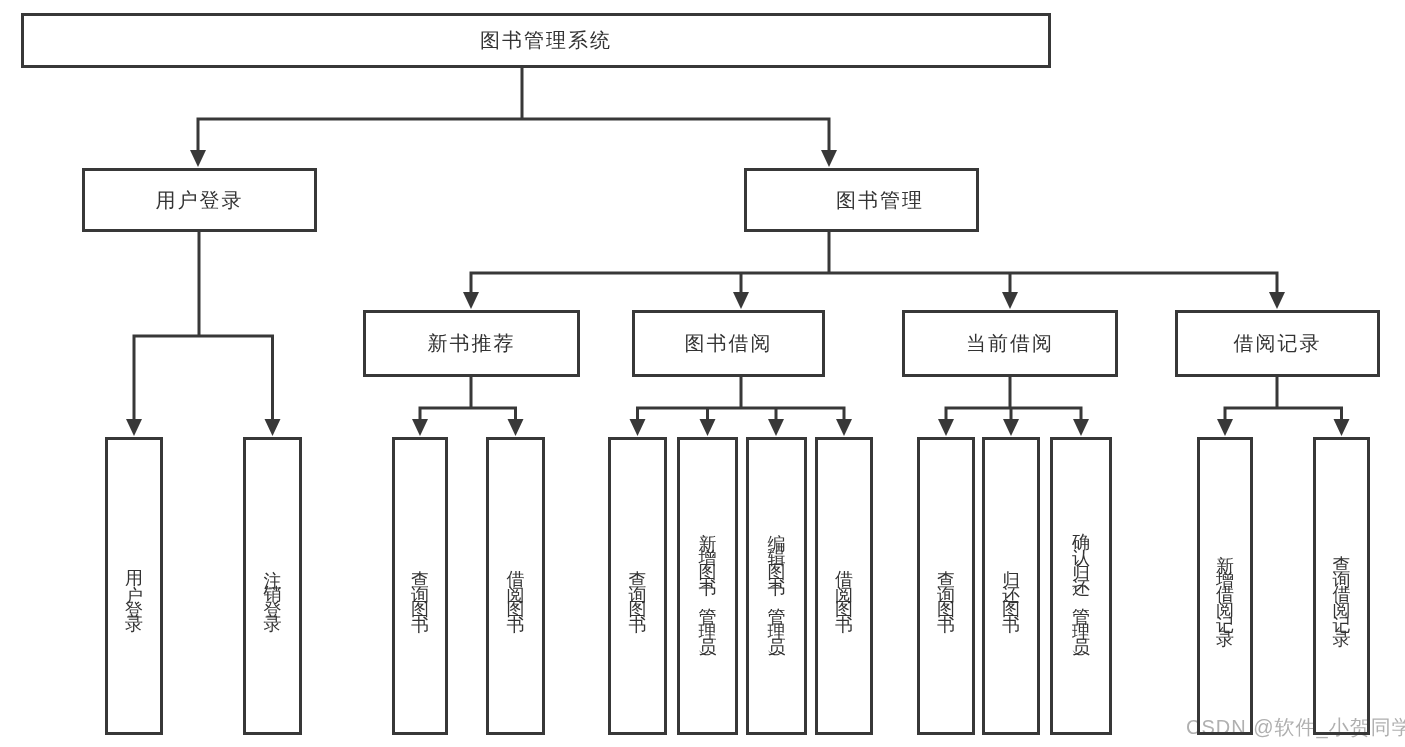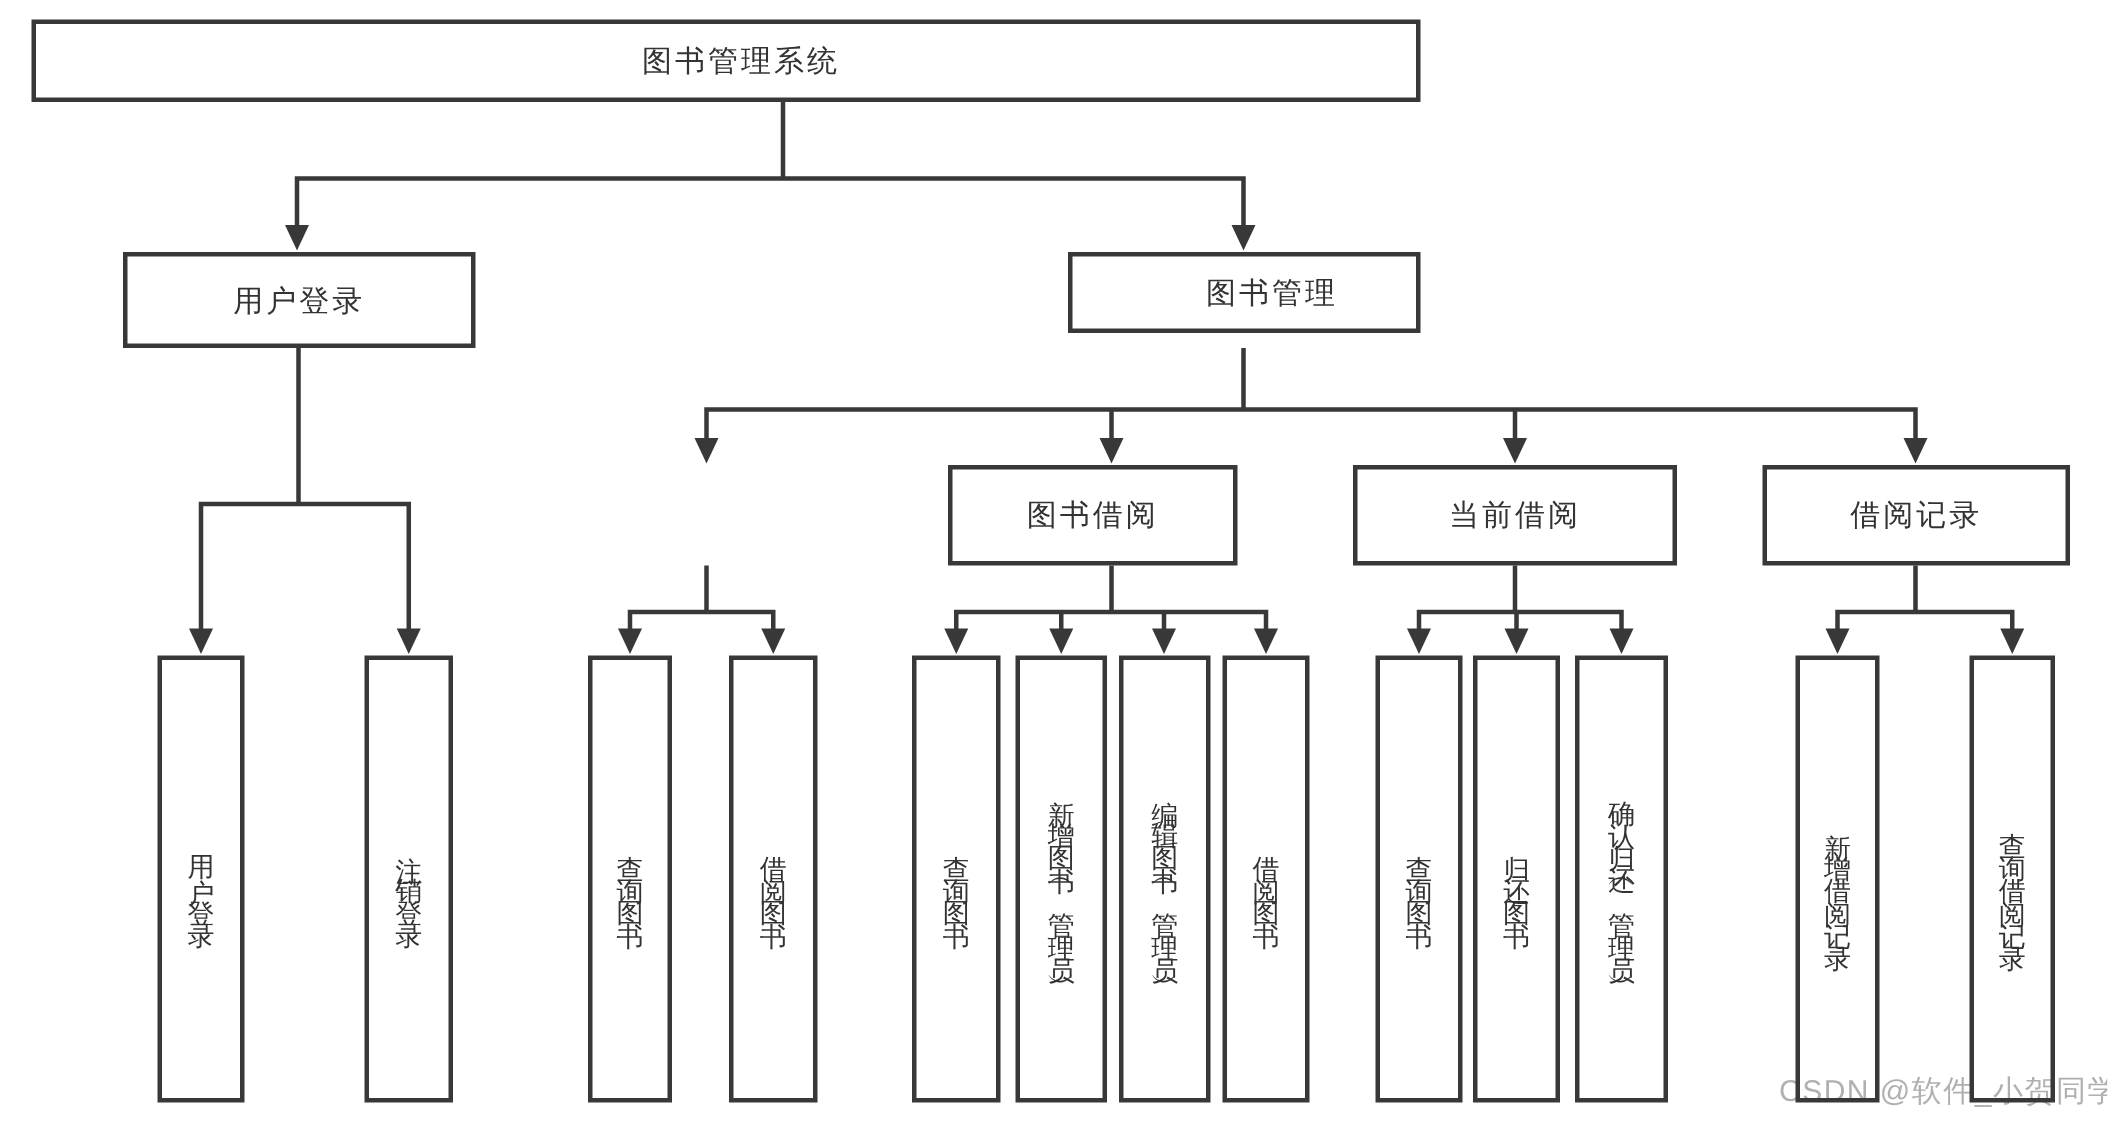--- a/index.html
+++ b/index.html
@@ -83,25 +83,26 @@
       <polygon points="938,419 954,419 946,436"></polygon>
       <polygon points="1003,419 1019,419 1011,436"></polygon>
       <polygon points="1073,419 1089,419 1081,436"></polygon>
       <polygon points="1217,419 1233,419 1225,436"></polygon>
       <polygon points="1333.5,419 1349.5,419 1341.5,436"></polygon>
     </g>
   </svg>
 
   <div class="watermark">CSDN @软件_小贺同学</div>
 
-  <div class="node h-node" style="left:21px; top:13px; width:926px; height:55px;padding-left:20px;">图书管理系统</div>
+  <div class="node h-node" style="left:21px; top:13px; width:1030px; height:55px;padding-left:20px;">图书管理系统</div>
 
   <div class="node h-node" style="left:82px; top:168px; width:235px; height:64px;">用户登录</div>
-  <div class="node h-node" style="left:712px; top:168px; width:235px; height:54px;padding-left:37px;">图书管理</div>
+  <div class="node h-node" style="left:744px; top:168px; width:235px; height:64px;padding-left:37px;">图书管理</div>
 
+  <div class="node h-node" style="left:363px; top:310px; width:217px; height:67px;">新书推荐</div>
   <div class="node h-node" style="left:632px; top:310px; width:193px; height:67px;">图书借阅</div>
   <div class="node h-node" style="left:902px; top:310px; width:216px; height:67px;">当前借阅</div>
   <div class="node h-node" style="left:1175px; top:310px; width:205px; height:67px;">借阅记录</div>
 
   <div class="node leaf" style="left:105px; top:437px; width:58px; height:298px;">用户登录</div>
   <div class="node leaf" style="left:243px; top:437px; width:59px; height:298px;">注销登录</div>
 
   <div class="node leaf" style="left:392px; top:437px; width:56px; height:298px;">查询图书</div>
   <div class="node leaf" style="left:486px; top:437px; width:59px; height:298px;">借阅图书</div>
 

